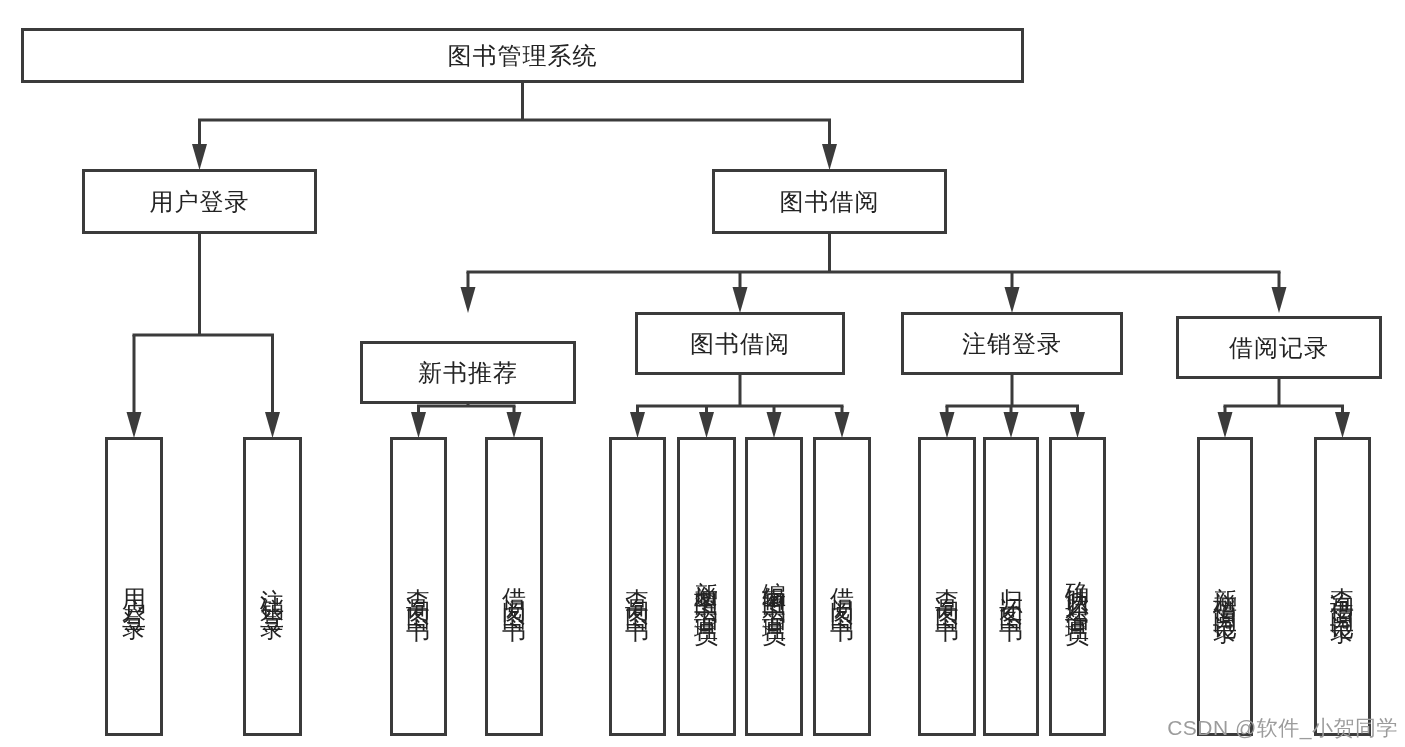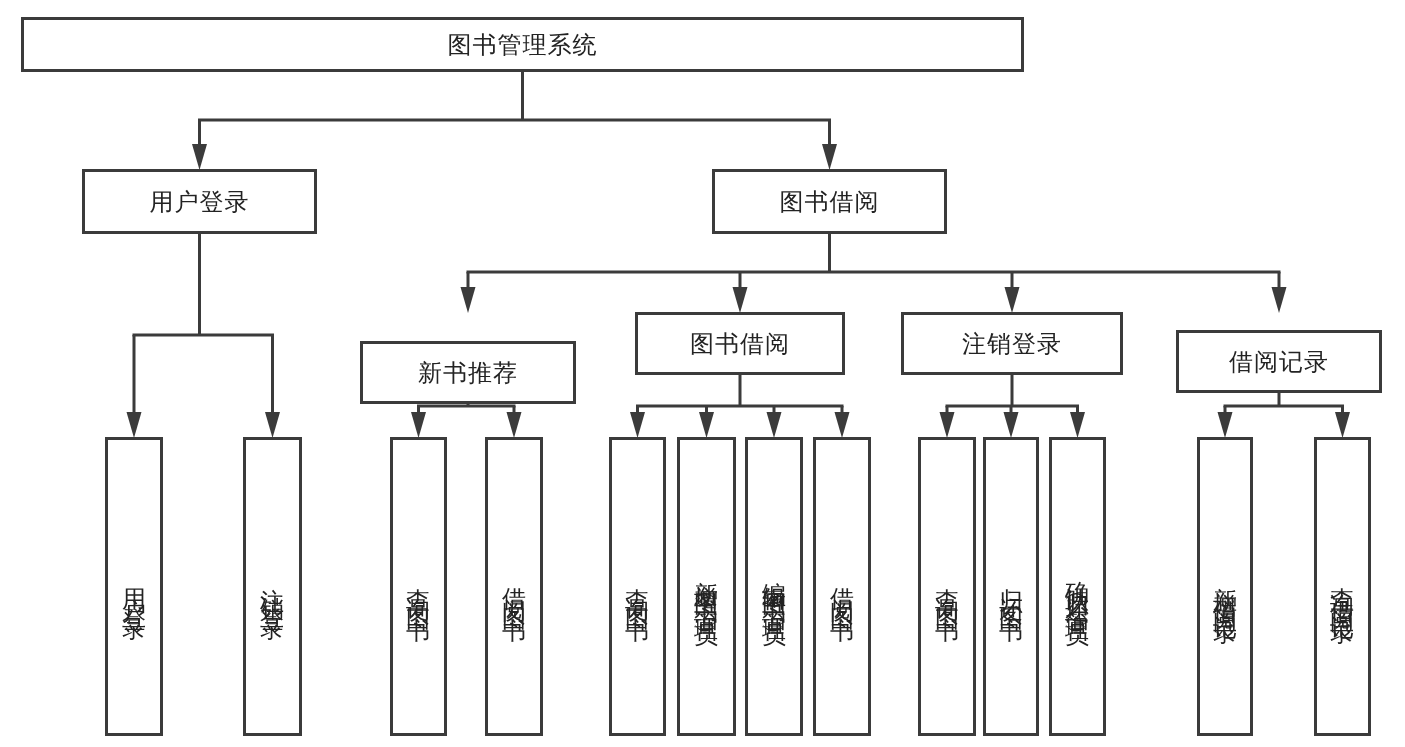--- a/index.html
+++ b/index.html
@@ -83,34 +83,35 @@
       <line x1="1077.5" y1="406" x2="1077.5" y2="419" stroke="#3b3b3b" stroke-width="3"></line>
       <polygon points="1070,412 1085,412 1077.5,438" fill="#3b3b3b"></polygon>
       <line x1="1279" y1="374" x2="1279" y2="406" stroke="#3b3b3b" stroke-width="3"></line>
       <line x1="1225" y1="406" x2="1342.5" y2="406" stroke="#3b3b3b" stroke-width="3" stroke-linecap="square"></line>
       <line x1="1225" y1="406" x2="1225" y2="419" stroke="#3b3b3b" stroke-width="3"></line>
       <polygon points="1217.5,412 1232.5,412 1225,438" fill="#3b3b3b"></polygon>
       <line x1="1342.5" y1="406" x2="1342.5" y2="419" stroke="#3b3b3b" stroke-width="3"></line>
       <polygon points="1335,412 1350,412 1342.5,438" fill="#3b3b3b"></polygon>
     </svg>
   <div id="nodes">
-      <div class="node node-h" style="left: 21px; top: 17px; width: 1003px; height: 55px;">图书管理系统</div>
+      <div class="node node-h" style="left: 21px; top: 28px; width: 1003px; height: 55px;">图书管理系统</div>
       <div class="node node-h" style="left: 82px; top: 169px; width: 235px; height: 65px;">用户登录</div>
       <div class="node node-h" style="left: 712px; top: 169px; width: 235px; height: 65px;">图书借阅</div>
       <div class="node node-h" style="left: 360px; top: 312px; width: 216px; height: 63px; margin-top: 29px;">新书推荐</div>
       <div class="node node-h" style="left: 635px; top: 312px; width: 210px; height: 63px;">图书借阅</div>
       <div class="node node-h" style="left: 901px; top: 312px; width: 222px; height: 63px;">注销登录</div>
-      <div class="node node-h" style="left: 1176px; top: 330px; width: 206px; height: 63px;">借阅记录</div>
+      <div class="node node-h" style="left: 1176px; top: 316px; width: 206px; height: 63px;">借阅记录</div>
       <div class="node node-v" style="left: 105px; top: 437px; width: 58px; height: 299px; line-height: 52px; letter-spacing: 10px; padding-top: 4px;">用户登录</div>
       <div class="node node-v" style="left: 243px; top: 437px; width: 59px; height: 299px; line-height: 53px; letter-spacing: 10px; padding-top: 4px;">注销登录</div>
       <div class="node node-v" style="left: 390px; top: 437px; width: 57px; height: 299px; line-height: 51px; letter-spacing: 10px; padding-top: 4px;">查询图书</div>
       <div class="node node-v" style="left: 485px; top: 437px; width: 58px; height: 299px; line-height: 52px; letter-spacing: 10px; padding-top: 4px;">借阅图书</div>
       <div class="node node-v" style="left: 609px; top: 437px; width: 57px; height: 299px; line-height: 51px; letter-spacing: 10px; padding-top: 4px;">查询图书</div>
       <div class="node node-v" style="left: 677px; top: 437px; width: 59px; height: 299px; line-height: 53px; letter-spacing: 6px; padding-top: 4px;">新增图书（管理员）</div>
       <div class="node node-v" style="left: 745px; top: 437px; width: 58px; height: 299px; line-height: 52px; letter-spacing: 6px; padding-top: 4px;">编辑图书（管理员）</div>
       <div class="node node-v" style="left: 813px; top: 437px; width: 58px; height: 299px; line-height: 52px; letter-spacing: 10px; padding-top: 4px;">借阅图书</div>
       <div class="node node-v" style="left: 918px; top: 437px; width: 58px; height: 299px; line-height: 52px; letter-spacing: 10px; padding-top: 4px;">查询图书</div>
       <div class="node node-v" style="left: 983px; top: 437px; width: 56px; height: 299px; line-height: 50px; letter-spacing: 10px; padding-top: 4px;">归还图书</div>
       <div class="node node-v" style="left: 1049px; top: 437px; width: 57px; height: 299px; line-height: 51px; letter-spacing: 6px; padding-top: 4px;">确认归还（管理员）</div>
       <div class="node node-v" style="left: 1197px; top: 437px; width: 56px; height: 299px; line-height: 50px; letter-spacing: 7px; padding-top: 4px;">新增借阅记录</div>
       <div class="node node-v" style="left: 1314px; top: 437px; width: 57px; height: 299px; line-height: 51px; letter-spacing: 7px; padding-top: 4px;">查询借阅记录</div>
     </div>
+  <div class="watermark">CSDN @软件_小贺同学</div>
 </div>
 
 </body></html>

